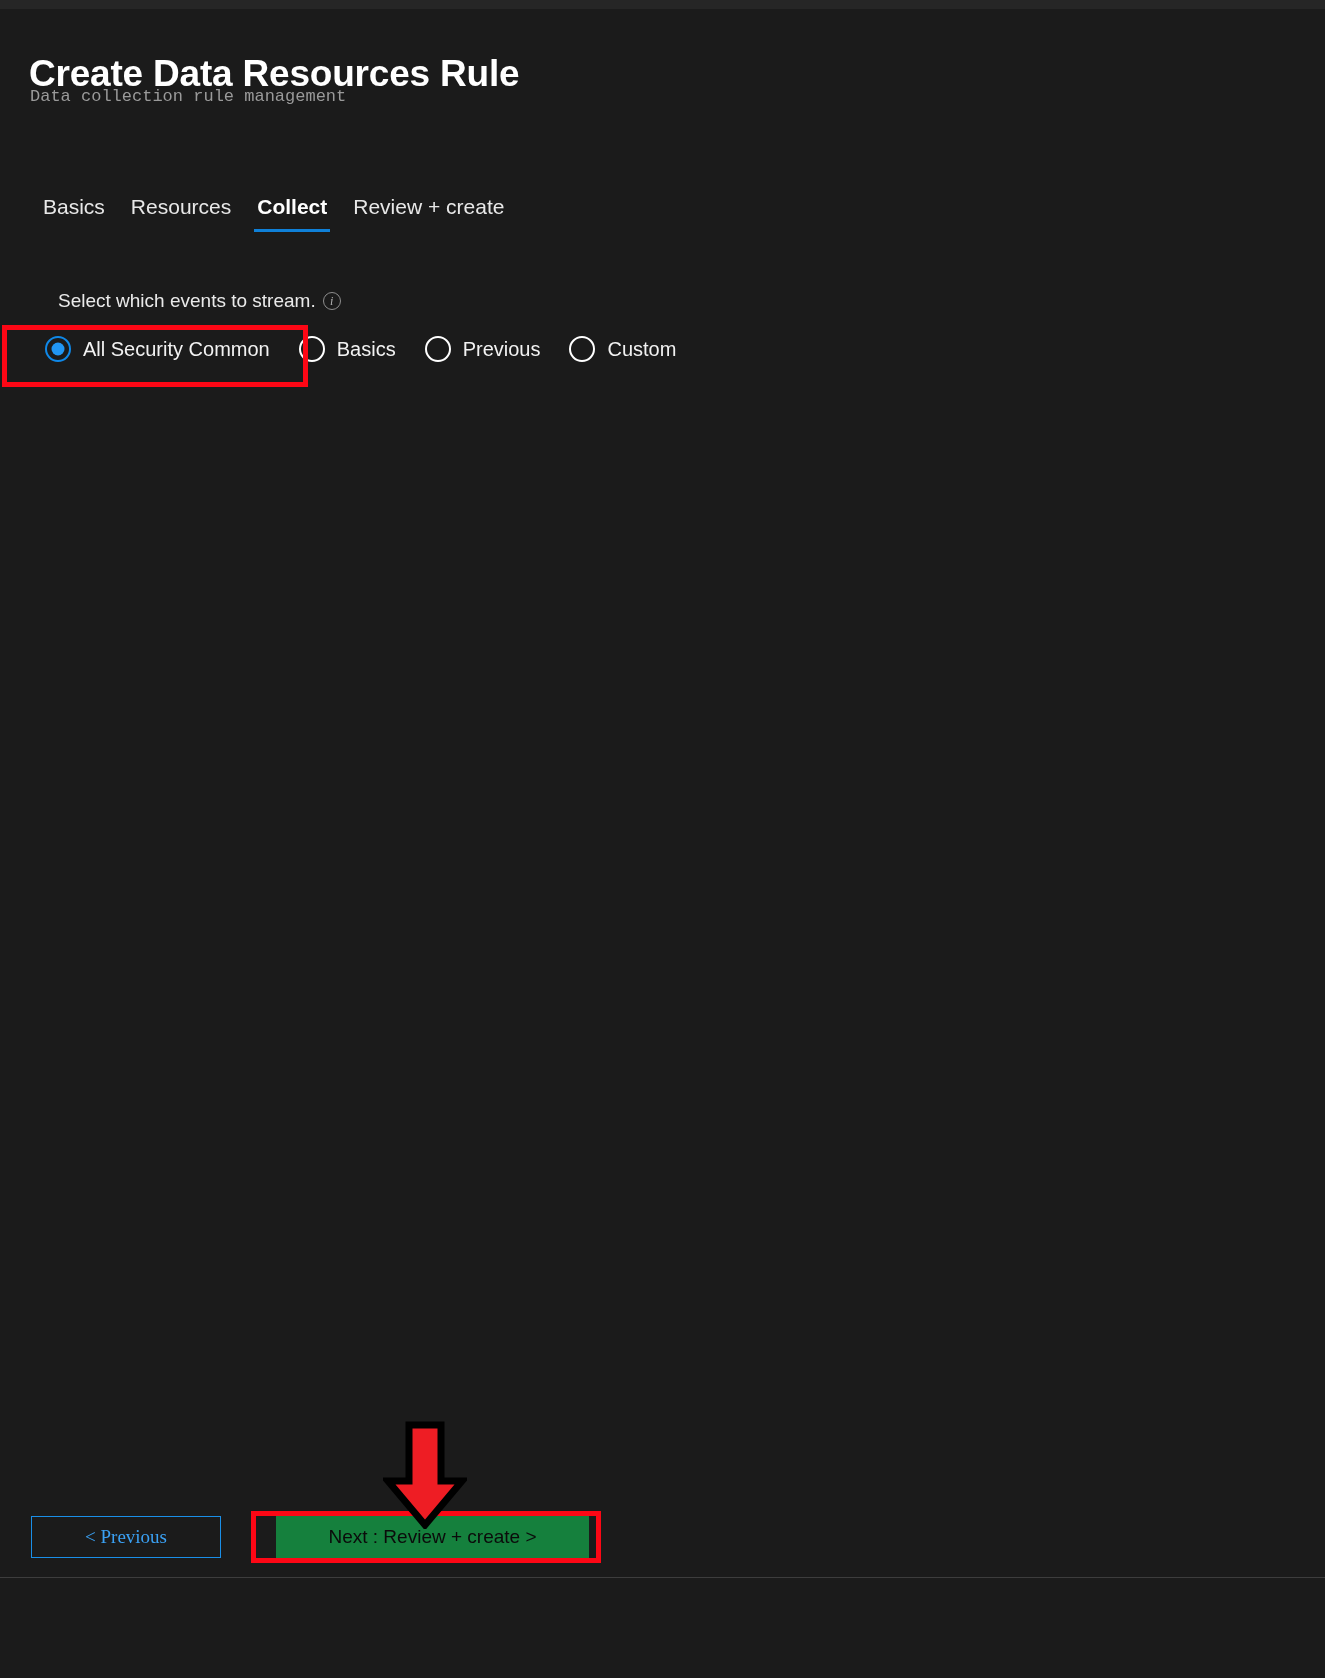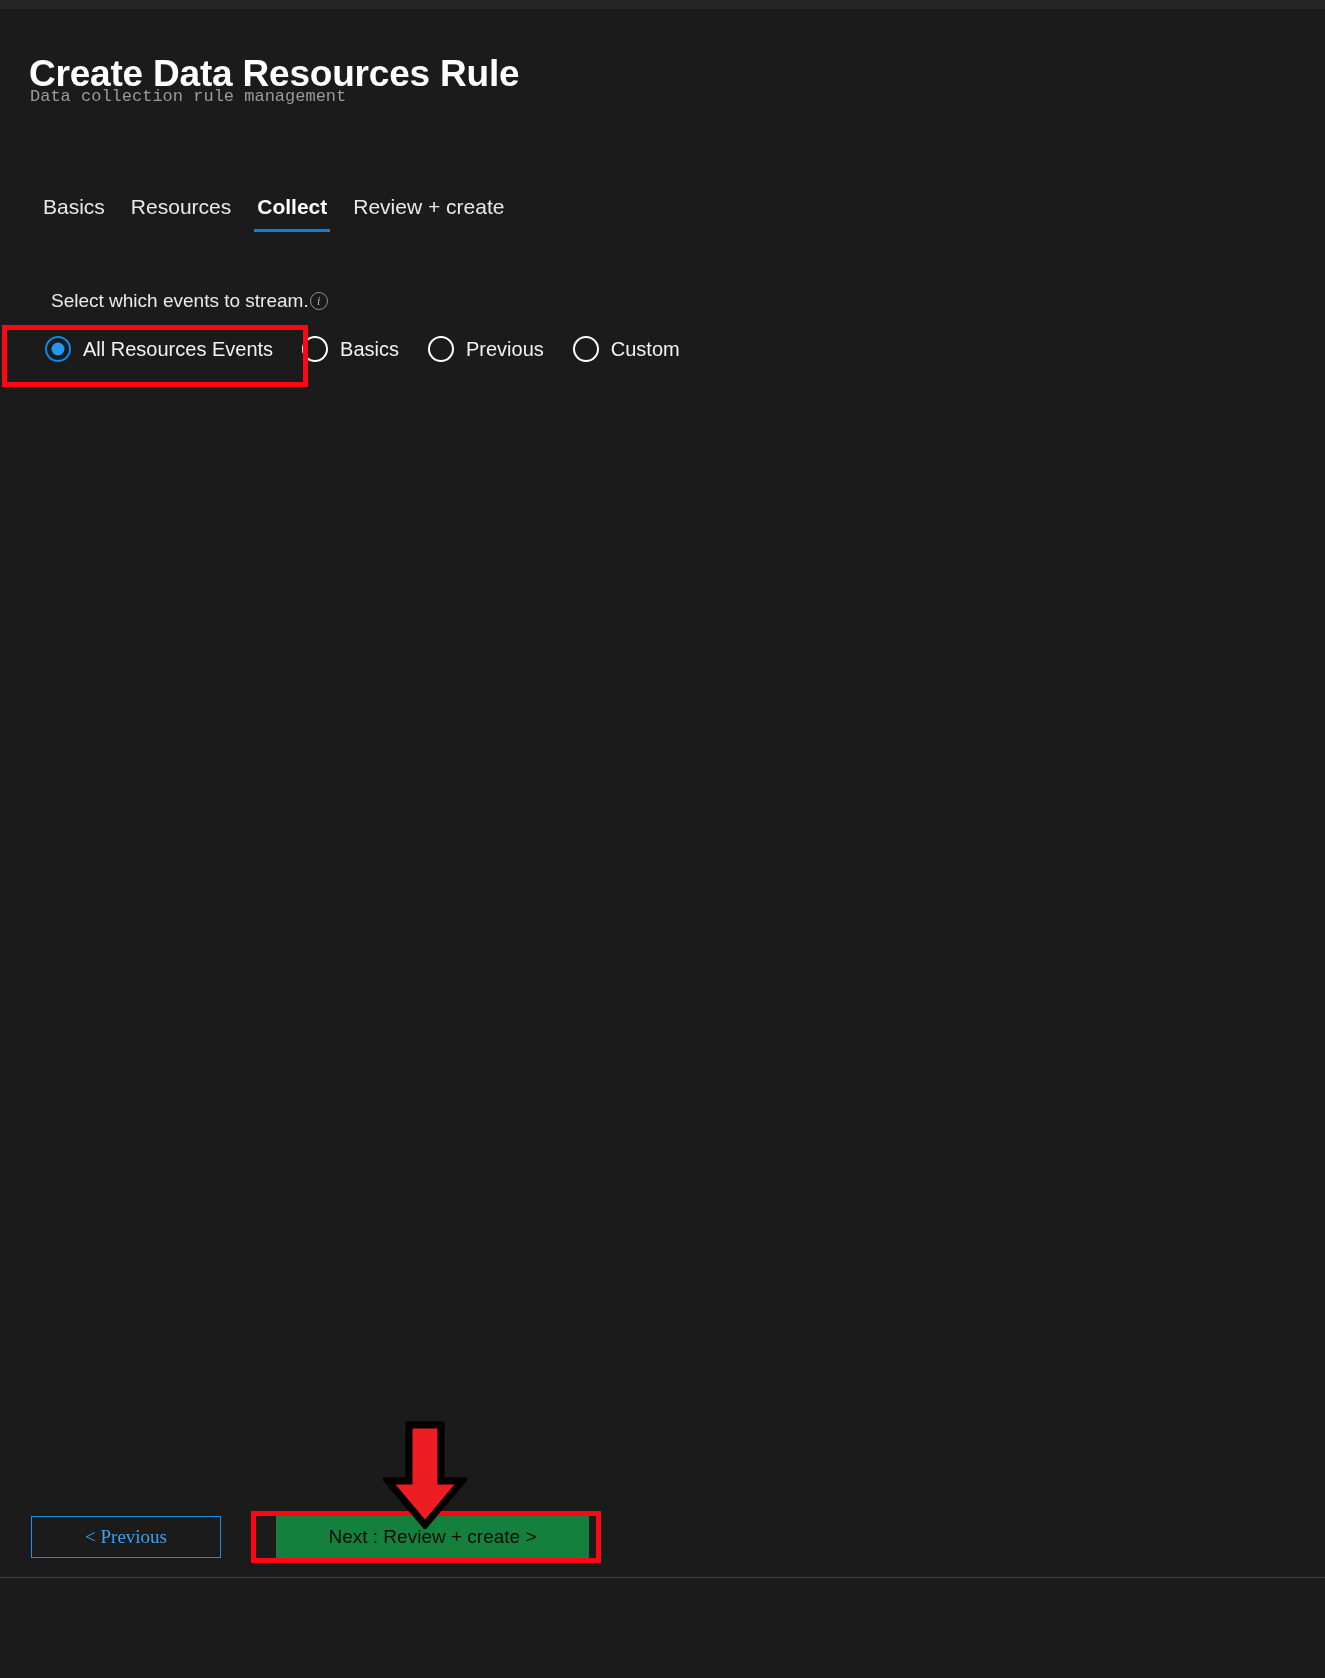--- a/index.html
+++ b/index.html
@@ -89,25 +89,25 @@
     left: 10px;
     right: 10px;
     bottom: -2px;
     height: 3px;
     background: #0f80d8;
   }
 
   
   .instruction {
     position: absolute;
-    left: 51px;
+    left: 58px;
     top: 281px;
     display: flex;
     align-items: center;
-    gap: 1px;
+    gap: 7px;
     font-size: 19px;
     color: #eaeaea;
     white-space: nowrap;
   }
   .info-icon {
     display: inline-flex;
     align-items: center;
     justify-content: center;
     width: 18px;
     height: 18px;
@@ -284,21 +284,21 @@
 
   <div class="instruction">
     <span>Select which events to stream.</span>
     <span class="info-icon">i</span>
   </div>
 
   <div class="radio-group">
 
     <div class="radio-option checked">
       <span class="radio-mark"></span>
-      <span class="radio-label">All Resources Events</span>
+      <span class="radio-label">All Security Common</span>
     </div>
 
     <div class="radio-option">
       <span class="radio-mark"></span>
       <span class="radio-label">Basics</span>
     </div>
 
     <div class="radio-option">
       <span class="radio-mark"></span>
       <span class="radio-label">Previous</span>

